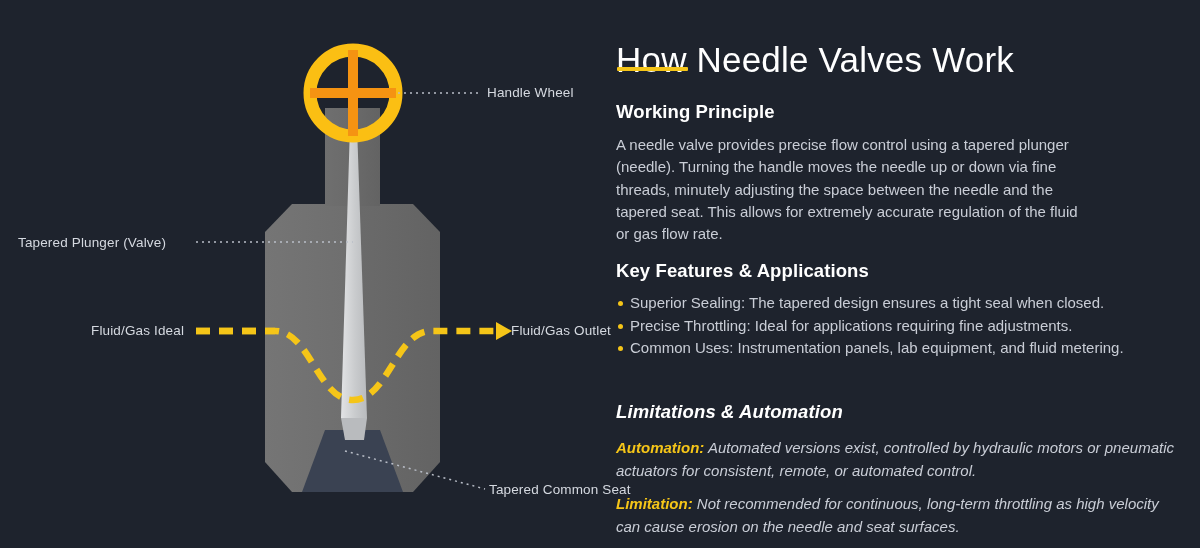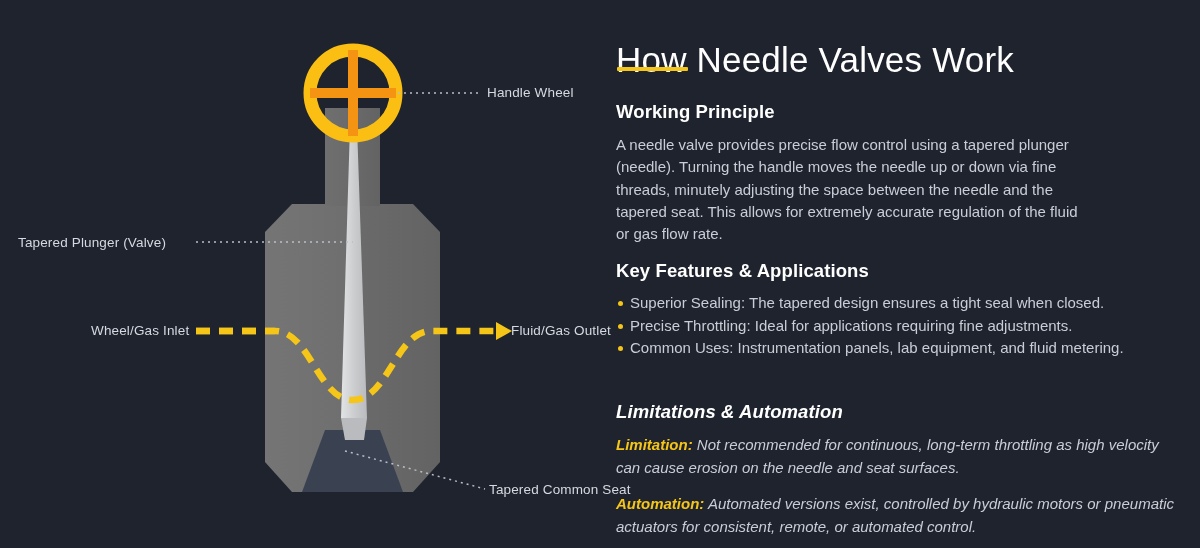--- a/index.html
+++ b/index.html
@@ -181,21 +181,21 @@
 
       <line x1="398" y1="93" x2="481" y2="93" stroke="#b9bec8" stroke-width="1.5" stroke-dasharray="2 4"></line>
       <line x1="196" y1="242" x2="353" y2="242" stroke="#b9bec8" stroke-width="1.5" stroke-dasharray="2 4"></line>
       <line x1="345" y1="451" x2="485" y2="489" stroke="#b9bec8" stroke-width="1.5" stroke-dasharray="2 4"></line>
     </svg>
 
     <div class="diag-label" id="label-handle-wheel">Handle Wheel</div>
 
     <div class="diag-label" id="label-plunger">Tapered Plunger (Valve)</div>
 
-    <div class="diag-label" id="label-inlet">Wheel/Gas Inlet</div>
+    <div class="diag-label" id="label-inlet">Fluid/Gas Ideal</div>
 
     <div class="diag-label" id="label-outlet">Fluid/Gas Outlet</div>
 
     <div class="diag-label" id="label-seat">Tapered Common Seat</div>
   </div>
 
   <div id="text-panel">
 
     <h1 id="page-title">How Needle Valves Work</h1>
     <div id="title-underline"></div>
@@ -219,22 +219,22 @@
     </section>
 
     <section class="section" id="section-working">
       <h2 class="section-heading">Working Principle</h2>
       <p class="body-para">A needle valve provides precise flow control using a tapered plunger (needle). Turning the handle moves the needle up or down via fine threads, minutely adjusting the space between the needle and the tapered seat. This allows for extremely accurate regulation of the fluid or gas flow rate.</p>
     </section>
 
     <section class="section" id="section-limits">
       <h2 class="section-heading">Limitations &amp; Automation</h2>
 
+      <p class="kv-para" id="kv-automation">
+        <span class="kv-key">Automation:</span><span> Automated versions exist, controlled by hydraulic motors or pneumatic actuators for consistent, remote, or automated control.</span>
+      </p>
+
       <p class="kv-para" id="kv-limitation">
         <span class="kv-key">Limitation:</span><span> Not recommended for continuous, long-term throttling as high velocity can cause erosion on the needle and seat surfaces.</span>
-      </p>
-
-      <p class="kv-para" id="kv-automation">
-        <span class="kv-key">Automation:</span><span> Automated versions exist, controlled by hydraulic motors or pneumatic actuators for consistent, remote, or automated control.</span>
       </p>
     </section>
   </div>
 </div>
 
 </body></html>

